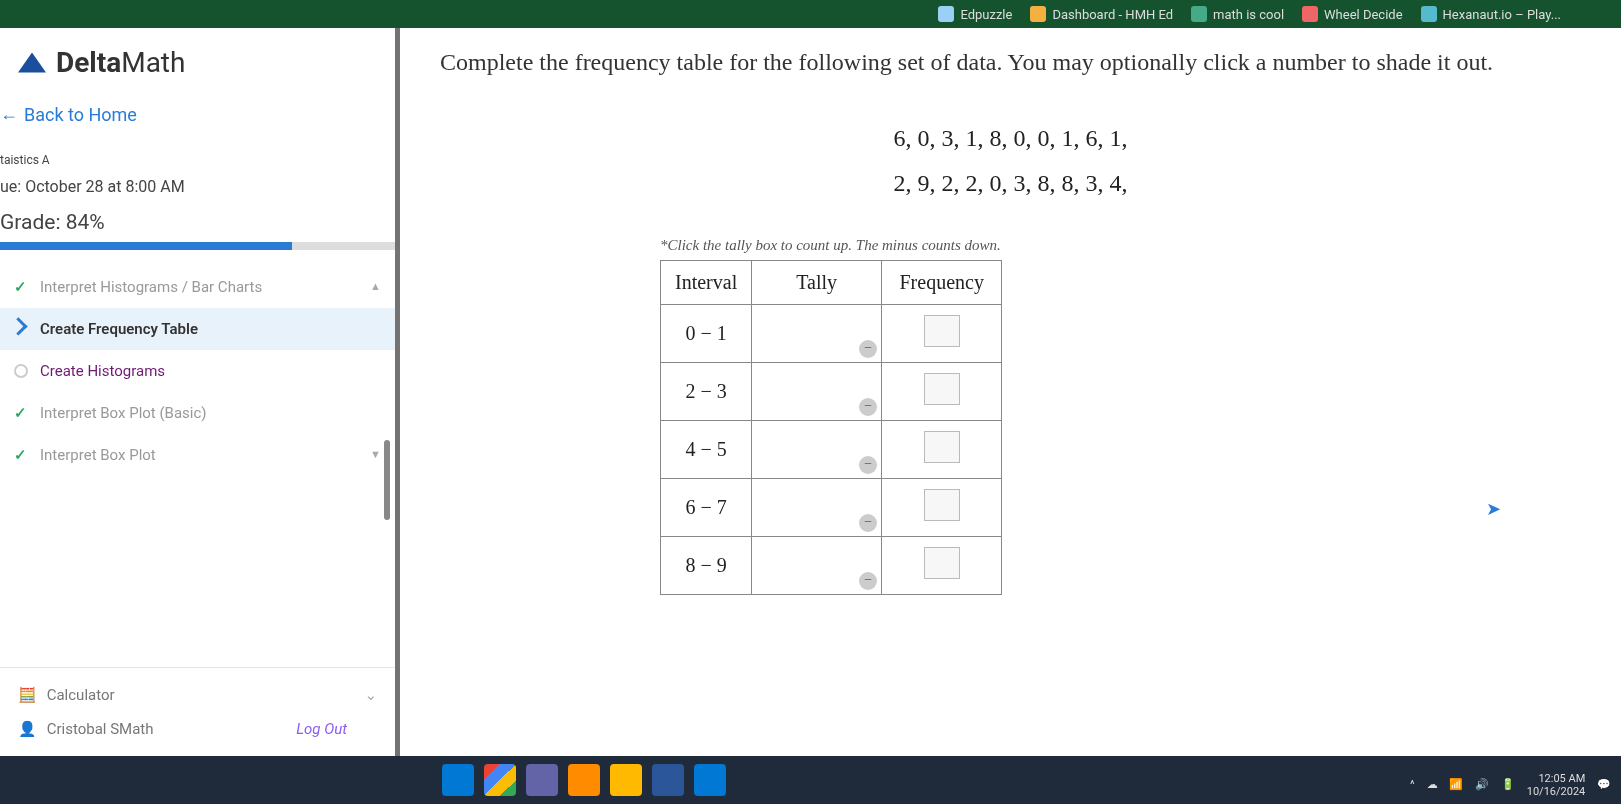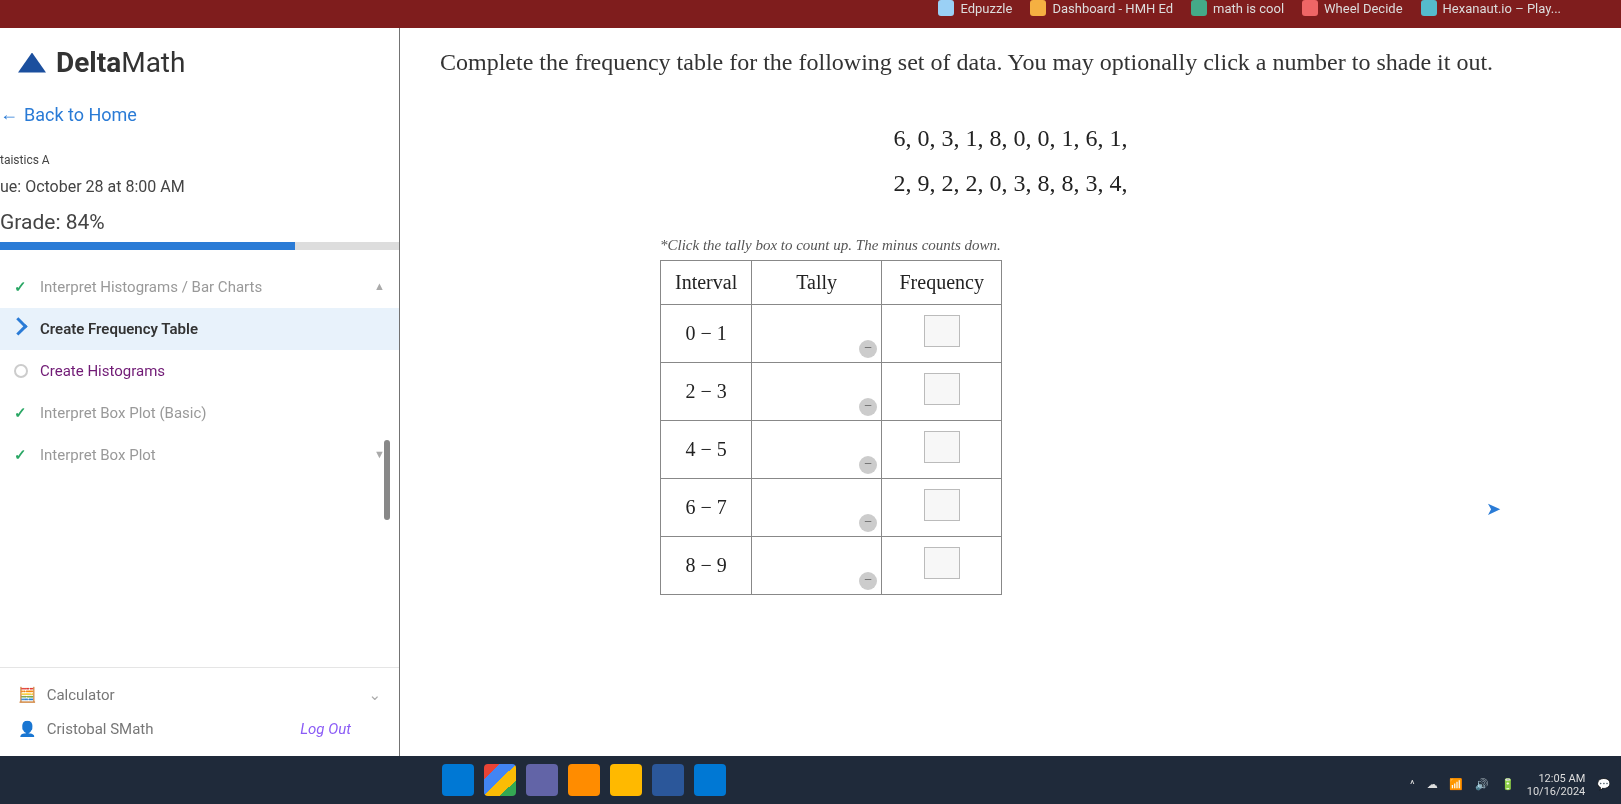--- a/index.html
+++ b/index.html
@@ -6,42 +6,42 @@
 body {
   font-family: -apple-system, BlinkMacSystemFont, "Segoe UI", Roboto, Arial, sans-serif;
   background: #f5f5f5;
   width: 1621px;
   height: 804px;
   overflow: hidden;
   position: relative;
 }
 .bookmark-bar {
   height: 28px;
-  background: #7f1d1d;
+  background: #14532d;
   display: flex;
-  align-items: flex-start;
+  align-items: center;
   padding: 0 8px;
   gap: 18px;
   color: #ddd;
   font-size: 13px;
   justify-content: flex-end;
   padding-right: 60px;
 }
 .bookmark-item { display: flex; align-items: center; gap: 6px; cursor: pointer; white-space: nowrap; }
 .bookmark-icon { width: 16px; height: 16px; border-radius: 3px; display: inline-block; }
 .page-wrap {
   display: flex;
   height: calc(100% - 28px - 48px);
   background: #fff;
 }
 .sidebar {
   width: 400px;
   background: #fff;
   padding: 18px 0 0 0;
-  border-right: 1px solid #737373;
+  border-right: 5px solid #737373;
   display: flex;
   flex-direction: column;
 }
 .logo-row { display: flex; align-items: center; gap: 10px; padding: 0 18px 24px 18px; }
 .logo-cap { width: 28px; height: 20px; background: #1b4f9e; clip-path: polygon(0 100%, 50% 0, 100% 100%); }
 .logo-text { font-size: 28px; font-weight: 400; color: #333; }
 .logo-text b { font-weight: 700; }
 .back-link { color: #2a7bd6; font-size: 18px; padding: 0 18px 28px 0; display: flex; align-items: center; gap: 6px; cursor: pointer; }
 .course-title { font-size: 12px; color: #444; padding: 0 18px 10px 0; }
 .due-line { font-size: 16px; color: #444; padding: 0 18px 14px 0; }

